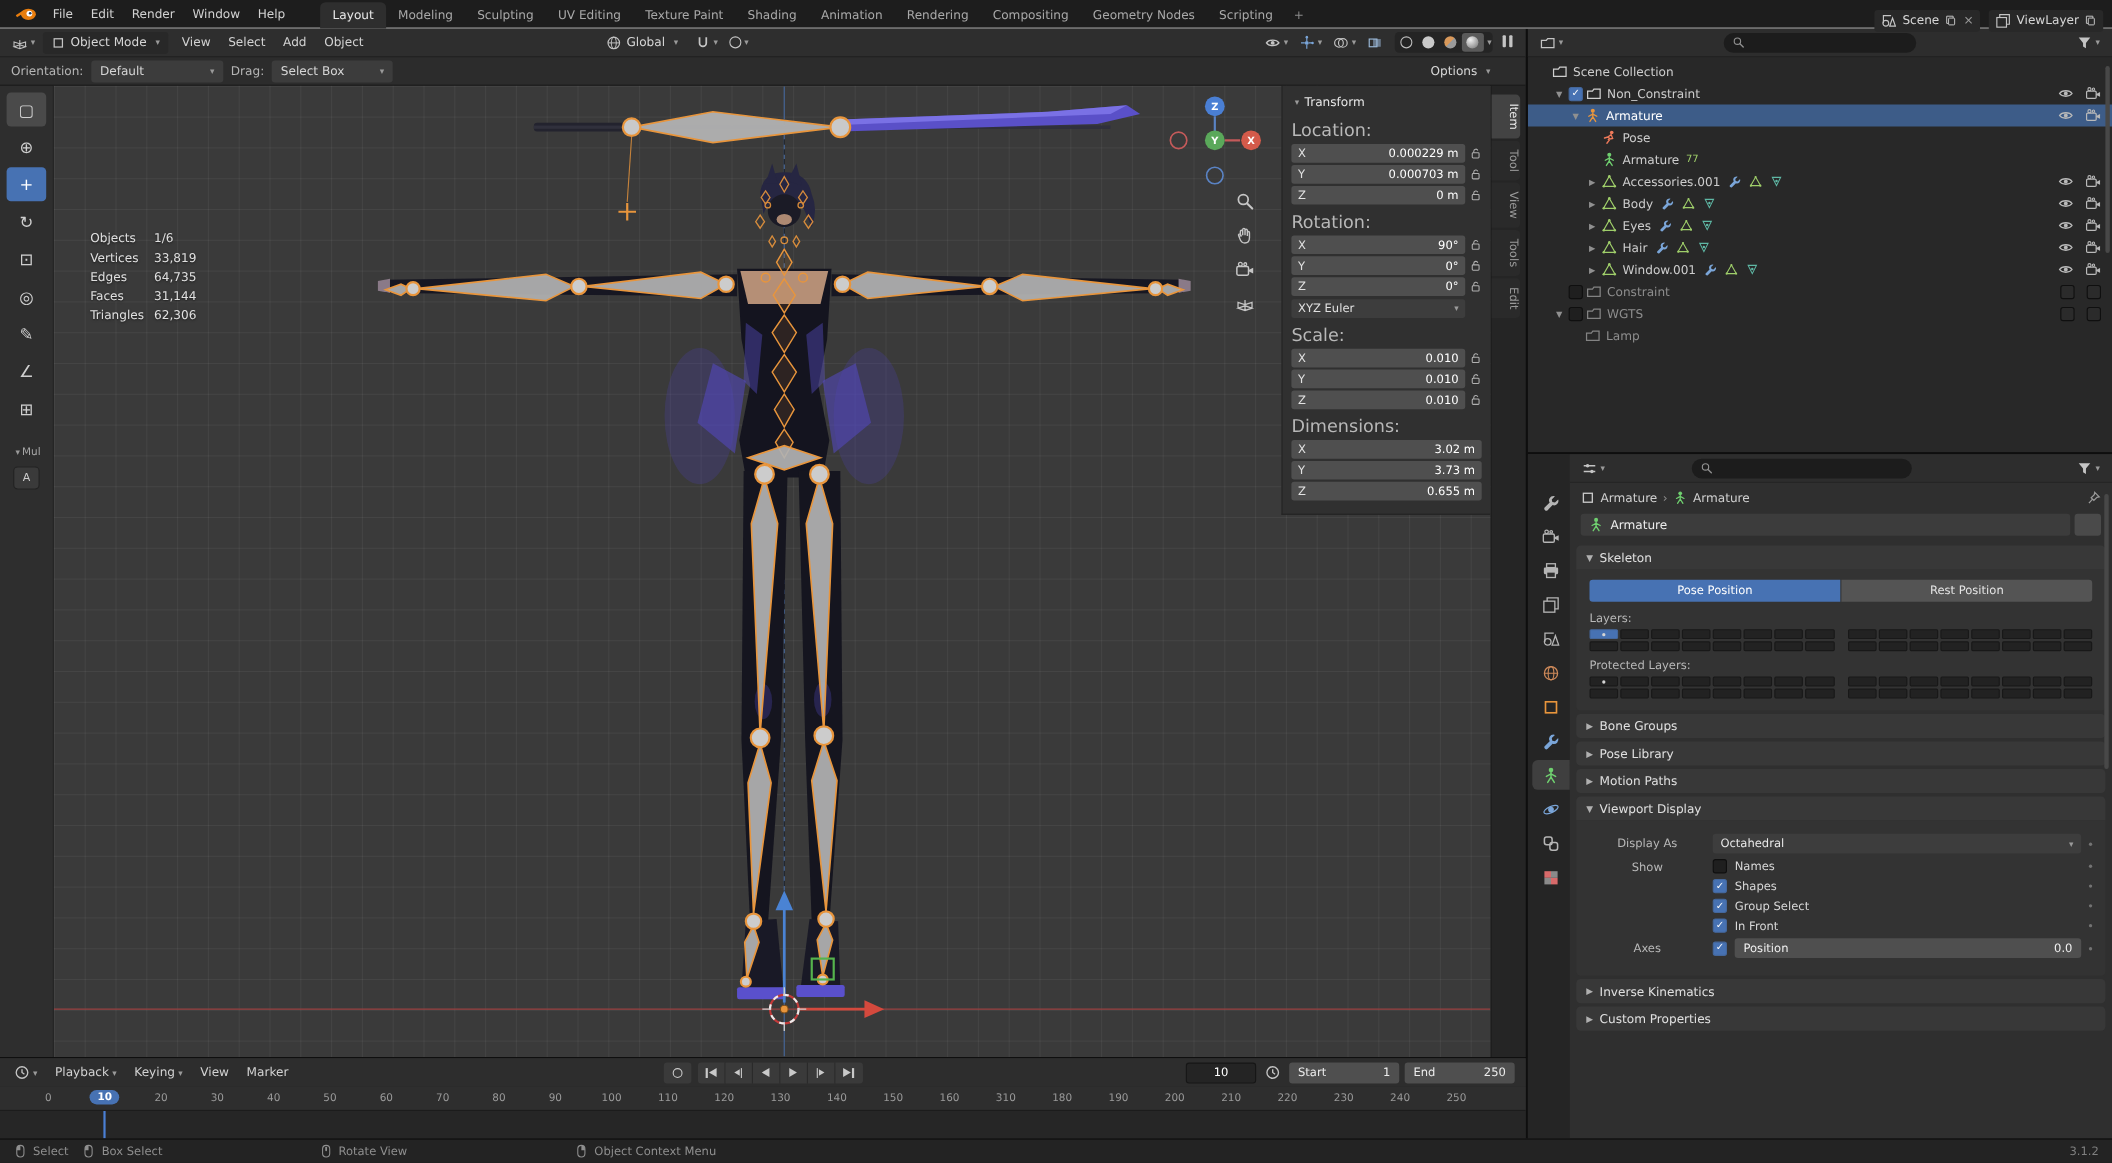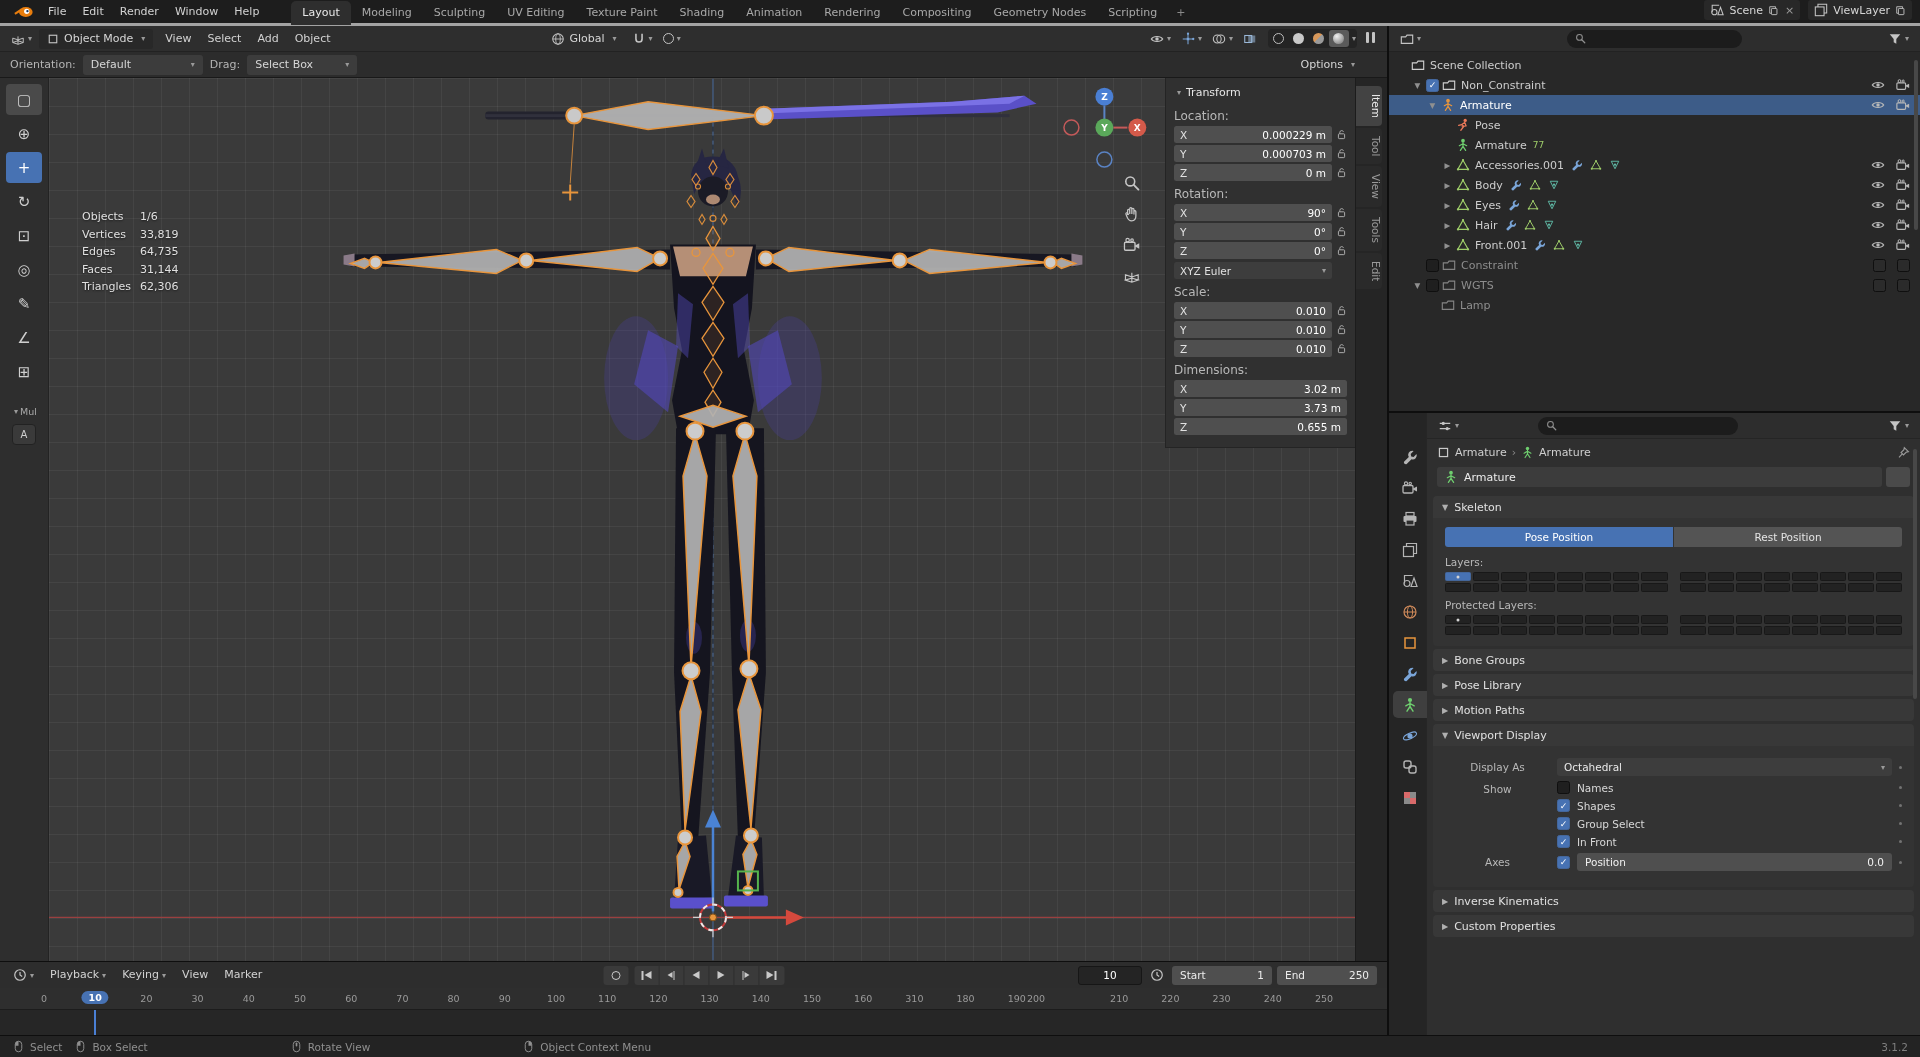--- a/index.html
+++ b/index.html
@@ -4,21 +4,21 @@
 <style>
   *{box-sizing:border-box;margin:0;padding:0;user-select:none}
   html,body{width:1920px;height:1057px;overflow:hidden}
   body{font-family:"DejaVu Sans","Liberation Sans",sans-serif;font-size:11px;color:#d6d6d6;background:#161616;position:relative}
   .flex1{flex:1}
   .chev{font-size:8px;color:#9a9a9a;margin-left:3px}
   .ic{width:14px;height:14px;flex:none;color:#c4c4c4;display:inline-block}
   svg text{font-family:"DejaVu Sans","Liberation Sans",sans-serif}
 
   
-  .topbar{position:absolute;left:0;top:0;width:1920px;height:26px;background:#1d1d1d;border-bottom:3px solid #a3a3a3;display:flex;align-items:center;padding:0 8px;z-index:20}
+  .topbar{position:absolute;left:0;top:0;width:1920px;height:26px;background:#1d1d1d;border-bottom:1px solid #a3a3a3;display:flex;align-items:flex-start;padding:0 8px;z-index:20}
   .topbar .brand{display:flex;align-items:center;height:26px;padding:0 6px}
   .tmenu{padding:4px 8px;color:#d2d2d2;border-radius:3px;line-height:14px}
   .menus{display:flex;align-items:center;height:26px}
   .workspaces{display:flex;align-items:flex-end;margin-left:24px;height:26px}
   .wtab{padding:5px 11px 6px;color:#a9a9a9;border-radius:5px 5px 0 0;white-space:nowrap}
   .wtab.active{background:#2e2e2e;color:#e9e9e9}
   .wtab.add{color:#8a8a8a;padding:5px 8px 6px}
   .top-right{margin-left:auto;display:flex;align-items:center;gap:8px;height:40px;padding-bottom:3px}
   .tsel{display:flex;align-items:center;gap:5px;background:#282828;border-radius:3px;padding:2px 6px;height:20px}
   .tsel .x{color:#9a9a9a;margin-left:1px}
@@ -56,21 +56,21 @@
     background-image:linear-gradient(rgba(255,255,255,.05) 1px,transparent 1px),linear-gradient(90deg,rgba(255,255,255,.05) 1px,transparent 1px);
     background-size:28px 28px}
   .scene-svg{position:absolute;inset:0;width:100%;height:100%}
   .vp-info{position:absolute;left:24px;top:28px;line-height:17px;color:#e0e0e0;text-shadow:0 1px 2px rgba(0,0,0,.55);z-index:3}
   .vp-stats{position:absolute;left:33px;top:130px;line-height:17.5px;color:#e0e0e0;text-shadow:0 1px 2px rgba(0,0,0,.55);z-index:3}
   .srow{display:flex}
   .sl{width:58px}
 
   .npanel{position:absolute;top:0;right:0;width:190px;background:rgba(48,48,48,.97);border-left:1px solid #242424;border-bottom:1px solid #242424;padding:3px 8px 10px;z-index:5}
   .tp-title{display:flex;align-items:center;gap:5px;height:22px;color:#e6e6e6}
-  .tp-sec-label{color:#b8b8b8;font-size:12px;margin:6px 0 3px}
+  .tp-sec-label{color:#b8b8b8;font-size:16px;margin:6px 0 3px}
   .tp-row{display:flex;align-items:center;gap:4px;margin-bottom:2px}
   .tp-field{flex:1;height:17px;background:#4f4f4f;border-radius:2.5px;display:flex;align-items:center;padding:0 6px;font-size:10.5px}
   .tp-field .ax{color:#e2e2e2;margin-right:auto}
   .tp-field .val{color:#fff}
   .ic.lock{width:11px;height:11px;color:#b0b0b0}
   .tp-dd{height:17px;background:#3d3d3d;border-radius:2.5px;display:flex;align-items:center;padding:0 6px;margin:3px 15px 4px 0;font-size:10.5px;color:#e0e0e0}
   .tp-dd .chev{margin-left:auto}
 
   .ntabs{width:32px;background:#252525;display:flex;flex-direction:column;padding-top:8px;gap:2px;border-left:1px solid #1c1c1c;flex:none}
   .ntab{writing-mode:vertical-rl;text-orientation:mixed;font-size:10.5px;color:#9a9a9a;background:#2a2a2a;border-radius:0 4px 4px 0;padding:8px 0;margin-right:4px;text-align:center;width:26px}
@@ -841,21 +841,21 @@
       <span class="tick" style="left:556px">100</span>
       <span class="tick" style="left:607.2px">110</span>
       <span class="tick" style="left:658.4px">120</span>
       <span class="tick" style="left:709.6px">130</span>
       <span class="tick" style="left:760.8000000000001px">140</span>
       <span class="tick" style="left:812px">150</span>
       <span class="tick" style="left:863.2px">160</span>
       <span class="tick" style="left:914.4px">310</span>
       <span class="tick" style="left:965.6px">180</span>
       <span class="tick" style="left:1016.8000000000001px">190</span>
-      <span class="tick" style="left:1036px">200</span>
+      <span class="tick" style="left:1068px">200</span>
       <span class="tick" style="left:1119.2px">210</span>
       <span class="tick" style="left:1170.4px">220</span>
       <span class="tick" style="left:1221.6000000000001px">230</span>
       <span class="tick" style="left:1272.8px">240</span>
       <span class="tick" style="left:1324px">250</span>
     </div>
   <div class="tl-body">
     <div class="ph-line" id="ph-line" style="left: 95.2px;"></div>
   </div>
 </div>
@@ -1025,21 +1025,21 @@
         </svg>
         <svg class="ic rt">
           <use href="#s-camera"></use>
         </svg>
       </div>
       <div class="ol-row" style="padding-left:53px">
         <span class="ol-arrow">▶</span>
         <svg class="ic c-mesh">
           <use href="#s-mesh"></use>
         </svg>
-        <span class="ol-label">Front.001</span>
+        <span class="ol-label">Window.001</span>
         <svg class="ic mod c-wrench">
           <use href="#s-wrench"></use>
         </svg>
         <svg class="ic mod c-meshdata">
           <use href="#s-mesh"></use>
         </svg>
         <svg class="ic mod c-vgroup">
           <use href="#s-vgroup"></use>
         </svg>
         <span class="flex1"></span>

